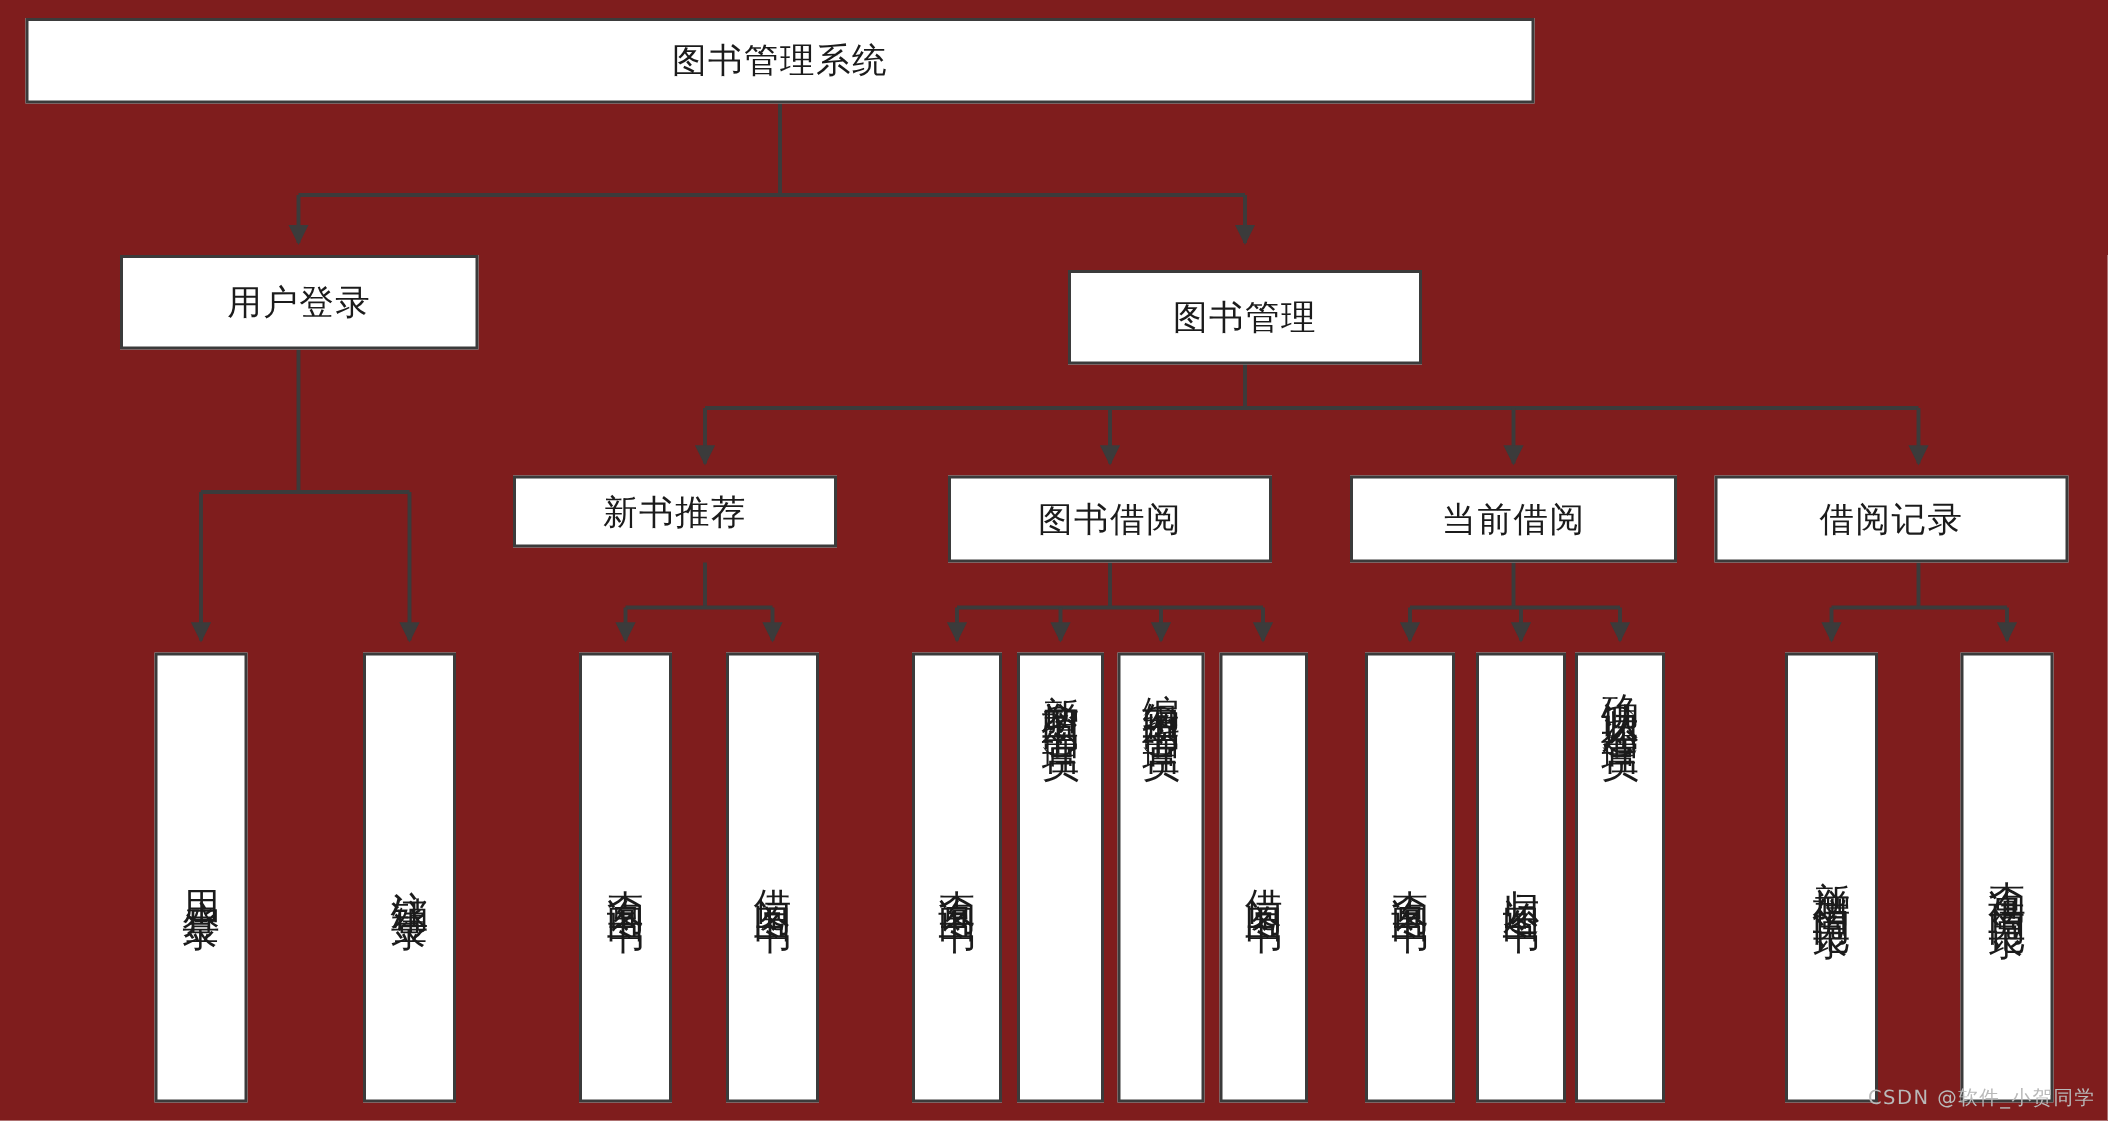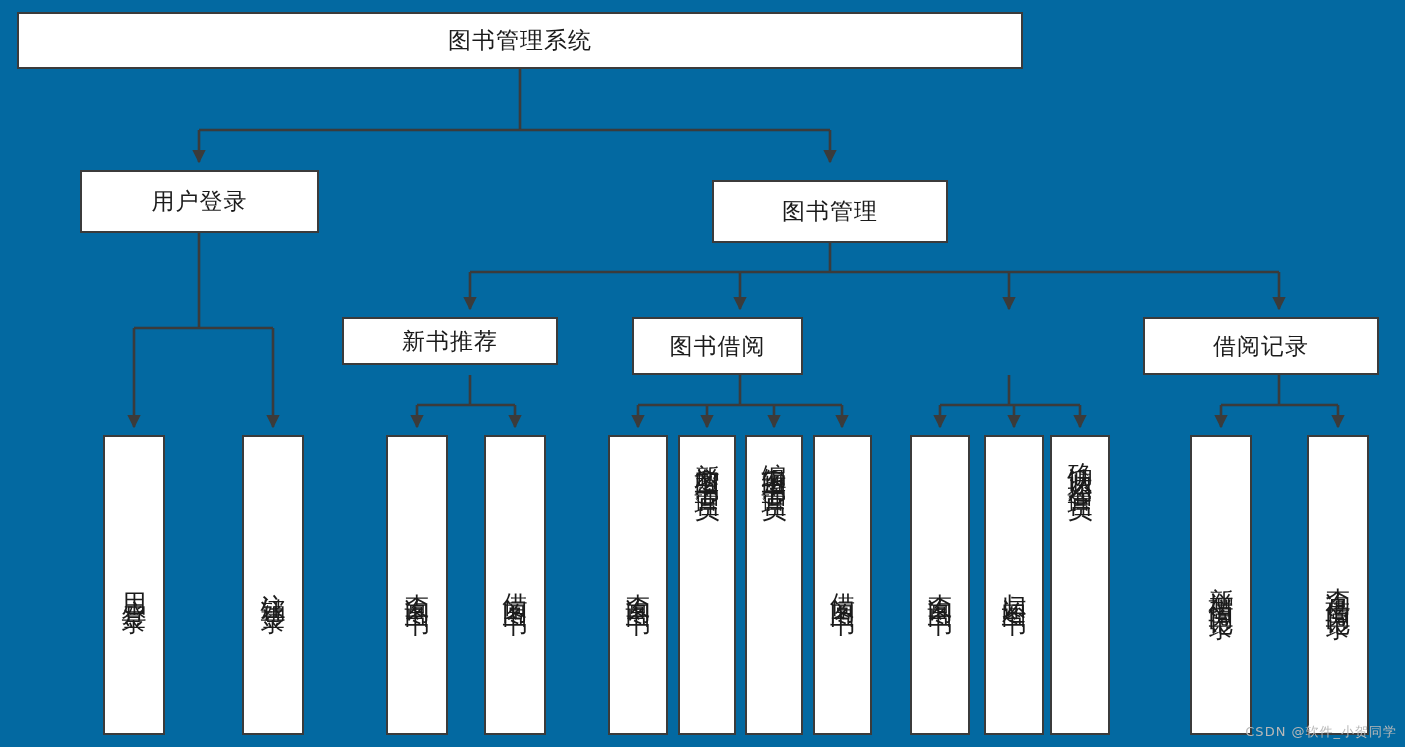--- a/index.html
+++ b/index.html
@@ -1,21 +1,21 @@
 <!DOCTYPE html>
 <html><head>
 <meta charset="utf-8">
 <style>
   html,body{margin:0;padding:0;background:#ffffff;}
   body{
     width:1405px;height:747px;overflow:hidden;
     font-family:"DejaVu Sans","Liberation Sans",sans-serif;
     background:#fdfdfd;
   }
-  #stage{position:relative;width:1405px;height:747px;background:#0369a1;}
+  #stage{position:relative;width:1405px;height:747px;background:#7f1d1d;}
   svg.wires{position:absolute;left:0;top:0;width:1405px;height:747px;}
   .node{
     position:absolute;
     box-sizing:border-box;
     background:#ffffff;
     border:2.5px solid #3b3b3b;
     display:flex;
     align-items:center;
     justify-content:center;
     color:#1b1b1b;
@@ -102,21 +102,22 @@
       <path d="M 1338 405 L 1338 427" marker-end="url(#arw)"></path>
     </g>
   </svg>
 
   <div class="node h" style="left: 17px; top: 12px; width: 1006px; height: 57px;">图书管理系统</div>
 
   <div class="node h" style="left: 80px; top: 170px; width: 239px; height: 63px;">用户登录</div>
   <div class="node h" style="left: 712px; top: 180px; width: 236px; height: 63px;">图书管理</div>
 
   <div class="node h" style="left: 342px; top: 317px; width: 216px; height: 48px;">新书推荐</div>
-  <div class="node h" style="left: 632px; top: 317px; width: 171px; height: 58px;">图书借阅</div>
+  <div class="node h" style="left: 632px; top: 317px; width: 216px; height: 58px;">图书借阅</div>
+  <div class="node h" style="left: 900px; top: 317px; width: 218px; height: 58px;">当前借阅</div>
   <div class="node h" style="left: 1143px; top: 317px; width: 236px; height: 58px;">借阅记录</div>
 
   <div class="node v" style="left: 103px; top: 435px; width: 62px; height: 300px;">用户登录</div>
   <div class="node v" style="left: 242px; top: 435px; width: 62px; height: 300px;">注销登录</div>
   <div class="node v" style="left: 386px; top: 435px; width: 62px; height: 300px;">查询图书</div>
   <div class="node v" style="left: 484px; top: 435px; width: 62px; height: 300px;">借阅图书</div>
   <div class="node v" style="left: 608px; top: 435px; width: 60px; height: 300px;">查询图书</div>
   <div class="node v tall" style="left: 678px; top: 435px; width: 58px; height: 300px;">新增图书（管理员）</div>
   <div class="node v tall" style="left: 745px; top: 435px; width: 58px; height: 300px;">编辑图书（管理员）</div>
   <div class="node v" style="left: 813px; top: 435px; width: 59px; height: 300px;">借阅图书</div>

